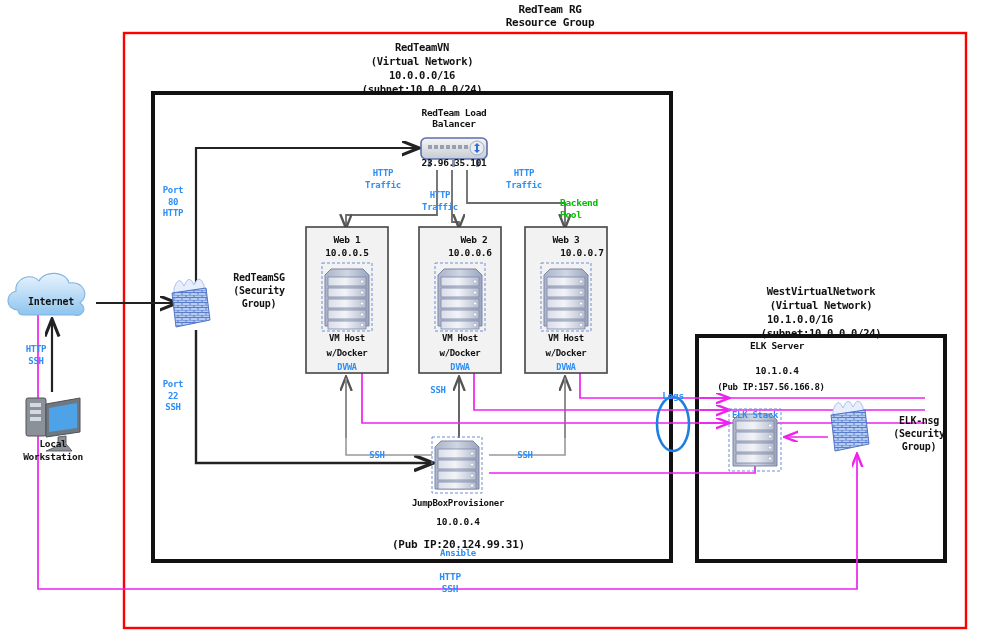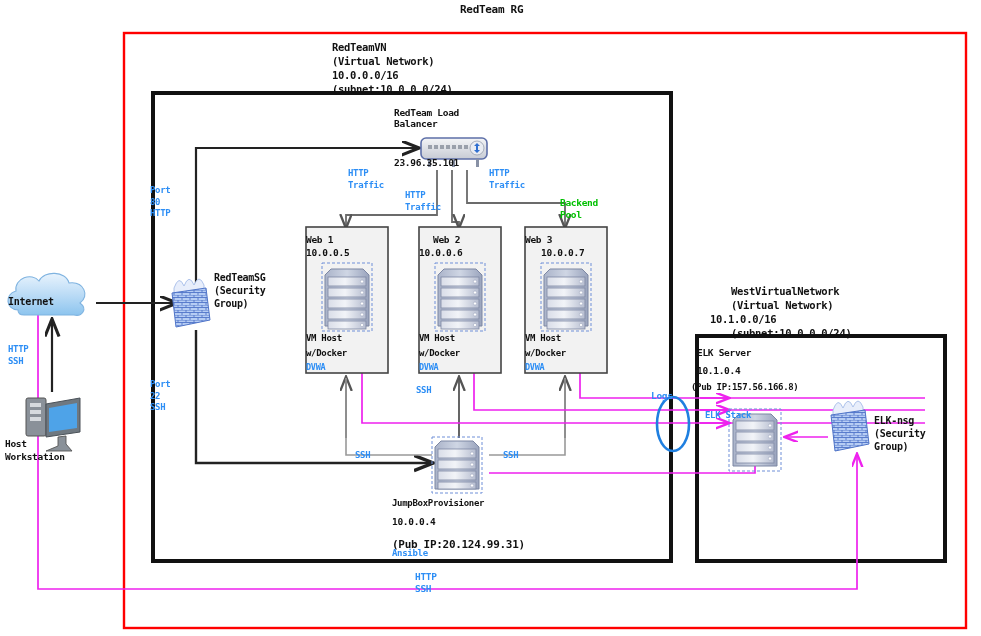--- a/index.html
+++ b/index.html
@@ -1,18 +1,18 @@
 <!DOCTYPE html>
 <html><head>
 <meta charset="utf-8">
 <style>
   html,body{margin:0;padding:0;background:#1a1a1a;}
   body{font-family:"DejaVu Sans Mono","Liberation Mono",monospace;}
   #stage{position:relative;width:981px;height:636px;background:#ffffff;overflow:hidden;}
-  .lbl{position:absolute;font-family:"DejaVu Sans Mono","Liberation Mono",monospace;
+  .lbl{position:absolute;text-align:center;font-family:"DejaVu Sans Mono","Liberation Mono",monospace;
        font-weight:bold;color:#111;line-height:1.28;white-space:pre;letter-spacing:-0.3px;}
   .blue{color:#2d8ef5;}
   .green{color:#00c000;}
   svg{position:absolute;left:0;top:0;}
 </style>
 </head>
 <body>
 
 <div id="stage">
 
@@ -228,20 +228,21 @@
       <g fill="#ffffff" stroke="#9aa3bb" stroke-width="0.5">
         <circle cx="770" cy="425.5" r="1.6"></circle>
           <circle cx="770" cy="436.5" r="1.6"></circle>
         <circle cx="770" cy="447.5" r="1.6"></circle>
           <circle cx="770" cy="458.5" r="1.6"></circle>
       </g>
     </g>
   </svg>
 
   <div class="lbl" style="left:460px;top:3px;width:180px;font-size:11px;">RedTeam RG</div>
+  <div class="lbl" style="left:460px;top:16px;width:180px;font-size:11px;">Resource Group</div>
 
   <div class="lbl" style="left:332px;top:41px;width:180px;font-size:10.5px;">RedTeamVN</div>
   <div class="lbl" style="left:332px;top:55px;width:180px;font-size:10.5px;">(Virtual Network)</div>
   <div class="lbl" style="left:332px;top:69px;width:180px;font-size:10.5px;">10.0.0.0/16</div>
   <div class="lbl" style="left:332px;top:83px;width:180px;font-size:10.5px;">(subnet:10.0.0.0/24)</div>
 
   <div class="lbl" style="left:731px;top:285px;width:180px;font-size:10.5px;">WestVirtualNetwork</div>
   <div class="lbl" style="left:731px;top:299px;width:180px;font-size:10.5px;">(Virtual Network)</div>
   <div class="lbl" style="left:710px;top:313px;width:180px;font-size:10.5px;">10.1.0.0/16</div>
   <div class="lbl" style="left:731px;top:327px;width:180px;font-size:10.5px;">(subnet:10.0.0.0/24)</div>
@@ -274,21 +275,21 @@
 
   <div class="lbl" style="left:525px;top:234px;width:82px;font-size:9.5px;">Web 3</div>
   <div class="lbl" style="left:541px;top:247px;width:82px;font-size:9.5px;">10.0.0.7</div>
   <div class="lbl" style="left:525px;top:333px;width:82px;font-size:9px;">VM Host</div>
   <div class="lbl" style="left:525px;top:348px;width:82px;font-size:9px;">w/Docker</div>
   <div class="lbl blue" style="left:525px;top:362px;width:82px;font-size:8.5px;">DVWA</div>
 
   <div class="lbl" style="left:8px;top:296px;width:86px;font-size:10px;">Internet</div>
   <div class="lbl blue" style="left:8px;top:344px;width:56px;font-size:9px;">HTTP
 SSH</div>
-  <div class="lbl" style="left:5px;top:438px;width:96px;font-size:9.5px;">Host</div>
+  <div class="lbl" style="left:5px;top:438px;width:96px;font-size:9.5px;">Local</div>
   <div class="lbl" style="left:5px;top:451px;width:96px;font-size:9.5px;">Workstation</div>
 
   <div class="lbl" style="left:214px;top:272px;width:90px;font-size:10px;">RedTeamSG</div>
   <div class="lbl" style="left:214px;top:285px;width:90px;font-size:10px;">(Security</div>
   <div class="lbl" style="left:214px;top:298px;width:90px;font-size:10px;">Group)</div>
 
   <div class="lbl" style="left:874px;top:415px;width:90px;font-size:10px;">ELK-nsg</div>
   <div class="lbl" style="left:874px;top:428px;width:90px;font-size:10px;">(Security</div>
   <div class="lbl" style="left:874px;top:441px;width:90px;font-size:10px;">Group)</div>
 
@@ -303,21 +304,21 @@
   <div class="lbl blue" style="left:355px;top:450px;width:44px;font-size:9px;">SSH</div>
   <div class="lbl blue" style="left:503px;top:450px;width:44px;font-size:9px;">SSH</div>
 
   <div class="lbl blue" style="left:651px;top:390px;width:44px;font-size:9.5px;">Logs</div>
 
   <div class="lbl" style="left:392px;top:498px;width:132px;font-size:9px;">JumpBoxProvisioner</div>
   <div class="lbl" style="left:392px;top:516px;width:132px;font-size:9.5px;">10.0.0.4</div>
   <div class="lbl" style="left:392px;top:538px;width:132px;font-size:11px;">(Pub IP:20.124.99.31)</div>
   <div class="lbl blue" style="left:392px;top:548px;width:132px;font-size:9px;">Ansible</div>
 
-  <div class="lbl" style="left:697px;top:347px;width:160px;font-size:9.5px;">ELK Server</div>
+  <div class="lbl" style="left:697px;top:340px;width:160px;font-size:9.5px;">ELK Server</div>
   <div class="lbl" style="left:697px;top:365px;width:160px;font-size:9.5px;">10.1.0.4</div>
   <div class="lbl" style="left:691px;top:382px;width:160px;font-size:9px;">(Pub IP:157.56.166.8)</div>
   <div class="lbl blue" style="left:705px;top:410px;width:100px;font-size:9px;">ELK Stack</div>
 
   <div class="lbl blue" style="left:415px;top:571px;width:70px;font-size:9.5px;">HTTP
 SSH</div>
 
 </div>
 
 </body></html>

